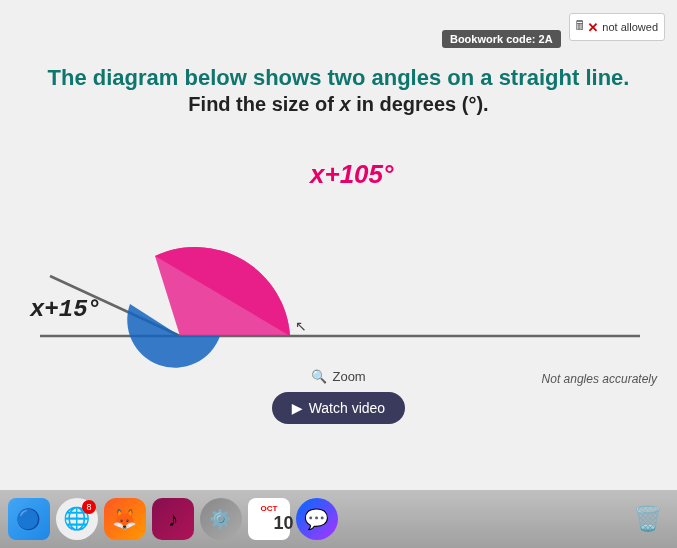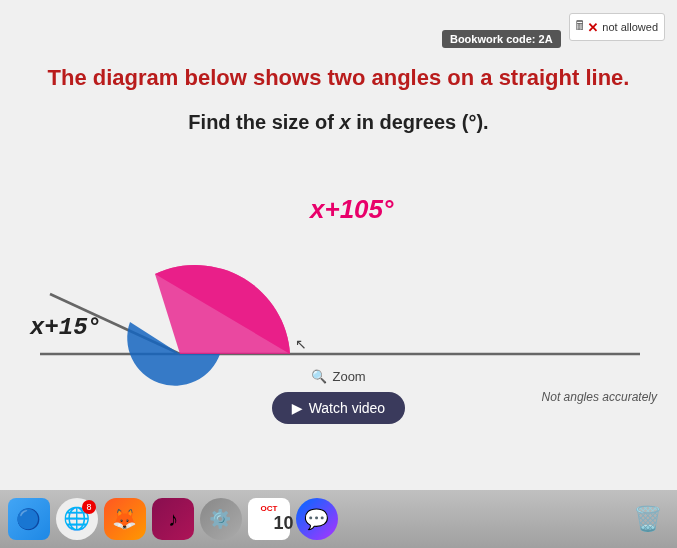--- a/index.html
+++ b/index.html
@@ -64,29 +64,29 @@
 
     
     .problem-text {
       text-align: center;
       padding: 10px 20px 0;
     }
 
     .problem-title {
       font-size: 22px;
       font-weight: bold;
-      color: #b91c1c;
+      color: #0f766e;
       line-height: 1.3;
     }
 
     .problem-subtitle {
       font-size: 20px;
       font-weight: bold;
       color: #222;
-      margin-top: 18px;
+      margin-top: 0;
     }
 
     
     .diagram-area {
       position: relative;
       width: 100%;
       height: 280px;
       margin-top: 10px;
     }
 
@@ -94,21 +94,21 @@
       position: absolute;
       top: 0;
       left: 0;
       width: 100%;
       height: 100%;
     }
 
     
     .label-x105 {
       position: absolute;
-      top: 50px;
+      top: 33px;
       left: 310px;
       font-size: 26px;
       font-weight: bold;
       color: #e8006a;
       font-style: italic;
     }
 
     .label-x15 {
       position: absolute;
       top: 170px;

